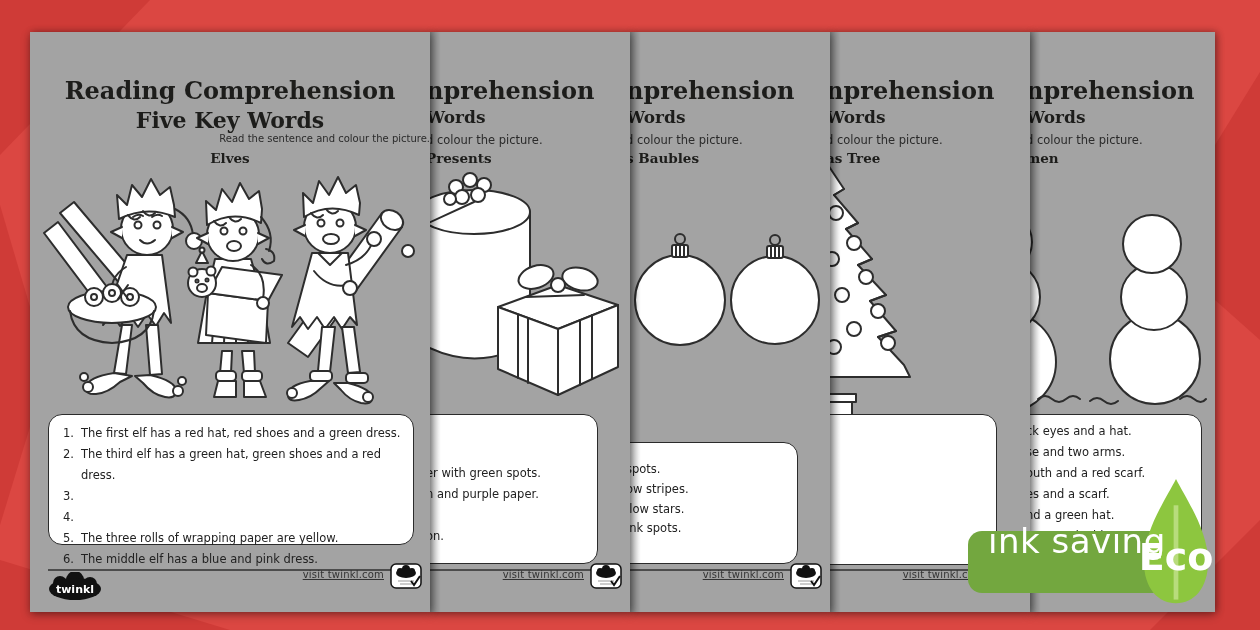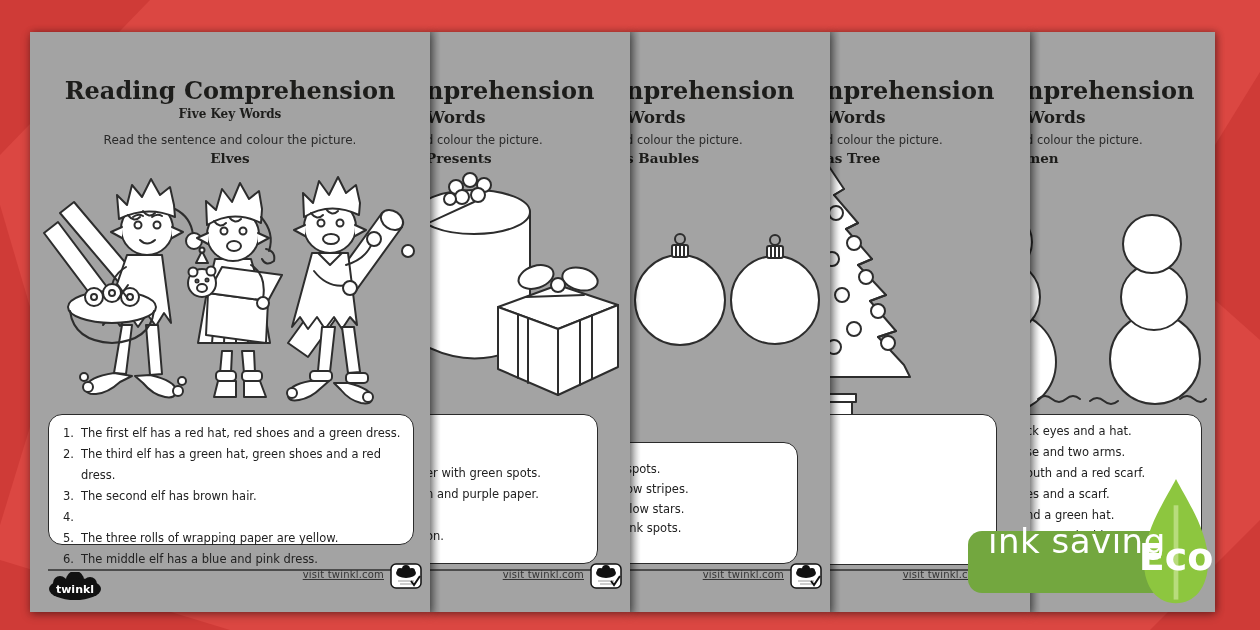--- a/index.html
+++ b/index.html
@@ -15,22 +15,22 @@
   .p3{left:630px;width:200px;z-index:30;}
   .p4{left:830px;width:200px;z-index:20;}
   .p5{left:1030px;width:185px;z-index:10;}
   .p2::after,.p3::after,.p4::after,.p5::after{content:"";position:absolute;left:0;top:0;bottom:0;width:11px;
         background:linear-gradient(to right,rgba(0,0,0,.20),rgba(0,0,0,0));pointer-events:none;}
 
   
   .title{position:absolute;top:44px;left:0;right:0;text-align:center;
          font-family:"DejaVu Serif",serif;font-weight:700;font-size:24px;color:#1d1d1b;}
   .subtitle{position:absolute;top:75px;left:0;right:0;text-align:center;
-         font-family:"DejaVu Serif",serif;font-weight:700;font-size:12px;color:#1d1d1b;}
-  .instruction{position:absolute;top:101px;left:0;right:0;text-align:center;font-size:12px;color:#2a2a2a;}
+         font-family:"DejaVu Serif",serif;font-weight:700;font-size:22px;color:#1d1d1b;}
+  .instruction{position:absolute;top:101px;left:0;right:0;text-align:right;font-size:10px;color:#2a2a2a;}
   .topic{position:absolute;top:118px;left:0;right:0;text-align:center;
          font-family:"DejaVu Serif",serif;font-weight:700;font-size:13.5px;color:#1d1d1b;}
 
   
   .frag{position:absolute;left:-4px;white-space:nowrap;color:#1d1d1b;}
   .f-title{top:44px;font-family:"DejaVu Serif",serif;font-weight:700;font-size:24px;}
   .f-sub{top:75px;font-family:"DejaVu Serif",serif;font-weight:700;font-size:17px;}
   .f-inst{top:101px;font-size:11.5px;color:#2a2a2a;}
   .f-topic{top:118px;font-family:"DejaVu Serif",serif;font-weight:700;font-size:13.5px;}
   .f-row{font-size:11.5px;color:#222;}
@@ -187,21 +187,20 @@
       <div class="srow">
           <span class="num">1.</span>
           <span>The first elf has a red hat, red shoes and a green dress.</span>
         </div>
       <div class="srow">
           <span class="num">2.</span>
           <span>The third elf has a green hat, green shoes and a red dress.</span>
         </div>
       <div class="srow">
           <span class="num">3.</span>
-          <span>The second elf has brown hair.</span>
         </div>
       <div class="srow">
           <span class="num">4.</span>
         </div>
       <div class="srow">
           <span class="num">5.</span>
           <span>The three rolls of wrapping paper are yellow.</span>
         </div>
       <div class="srow">
           <span class="num">6.</span>

